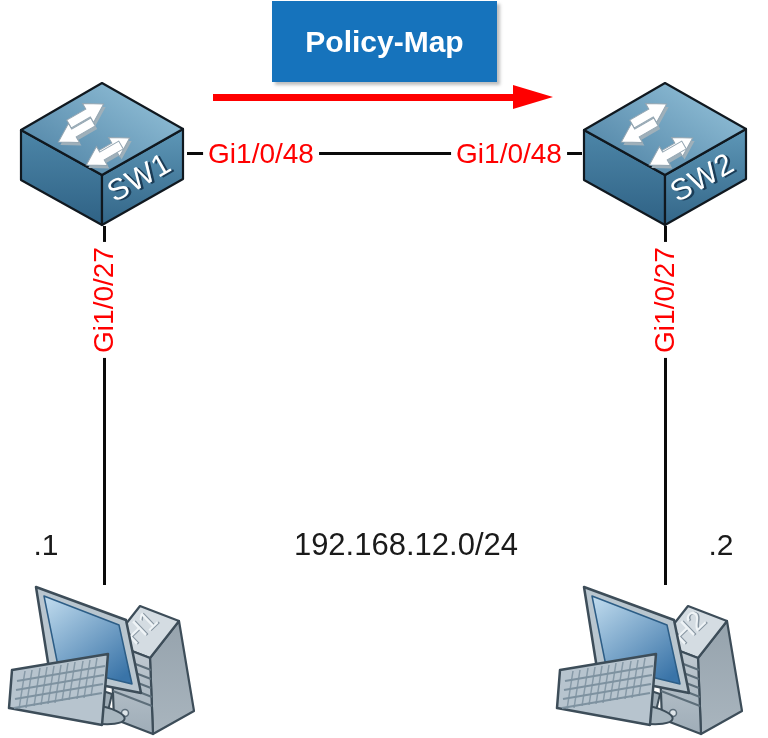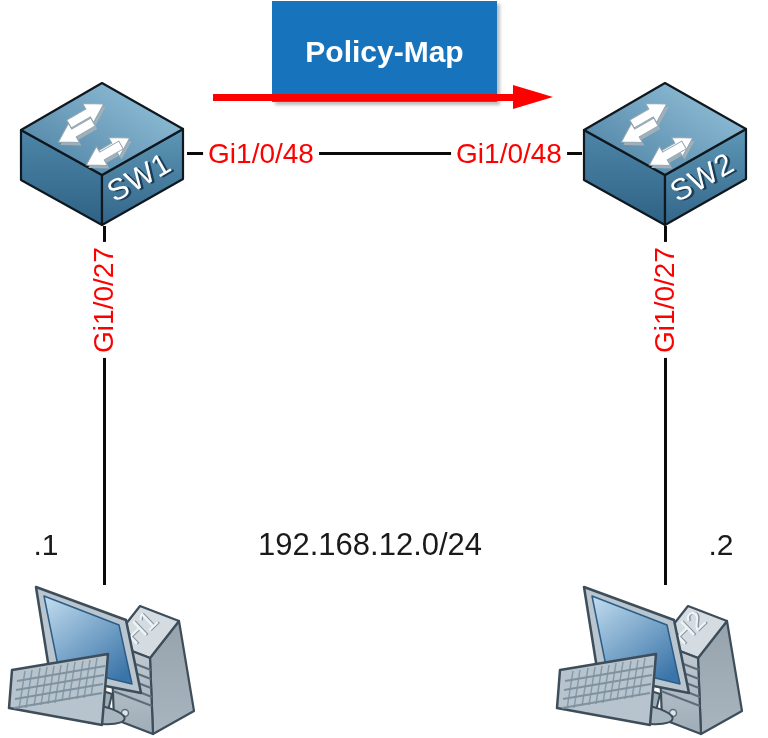--- a/index.html
+++ b/index.html
@@ -1,42 +1,42 @@
 <!DOCTYPE html>
 <html><head>
 <meta charset="utf-8">
 <style>
   html,body{margin:0;padding:0;background:#fff;}
   .canvas{
     position:relative;width:768px;height:738px;background:#fff;
     font-family:"Liberation Sans",sans-serif;overflow:hidden;
   }
   .policy-box{
-    position:absolute;left:272px;top:1px;width:225px;height:101px;
+    position:absolute;left:272px;top:1px;width:225px;height:81px;
     background:#1673BC;color:#fff;display:flex;align-items:center;justify-content:center;
     font-size:30px;font-weight:bold;box-shadow:3px 3px 3px rgba(110,110,110,.45);
   }
   .arrow-line{position:absolute;left:213px;top:94px;width:301px;height:7px;background:#FF0000;}
   .arrow-head{
     position:absolute;left:513px;top:85px;width:0;height:0;
     border-left:40px solid #FF0000;border-top:12.5px solid transparent;border-bottom:12.5px solid transparent;
   }
   .hline{position:absolute;left:187px;top:152px;width:395px;height:3px;background:#0a0a0a;}
   .vline{position:absolute;top:226px;width:3px;height:359px;background:#0a0a0a;}
   .vline.l{left:103px;}
   .vline.r{left:664px;}
   .iflabel{
     position:absolute;transform:translate(-50%,-50%);
     color:#FF0000;font-size:28px;line-height:30px;background:#fff;padding:1px 5px;white-space:nowrap;
   }
   .iflabel.rot{transform:translate(-50%,-50%) rotate(-90deg);}
   .addr{position:absolute;top:528px;width:44px;text-align:center;font-size:30px;color:#1a1a1a;}
   .addr.a1{left:24px;}
   .addr.a2{left:699px;}
-  .netlabel{position:absolute;left:258px;top:527px;width:260px;text-align:left;font-size:31px;color:#1a1a1a;}
+  .netlabel{position:absolute;left:258px;top:527px;width:260px;text-align:right;font-size:31px;color:#1a1a1a;}
   svg.node{position:absolute;overflow:visible;}
   .swlabel{font-family:"Liberation Sans",sans-serif;font-size:30px;fill:#fff;letter-spacing:1px;text-shadow:2px 2px 0 #1b3c56;}
   .hostlabel{font-family:"Liberation Sans",sans-serif;font-size:27px;fill:#eef3f6;text-shadow:1px 1px 0 rgba(70,90,105,.55);}
 </style>
 </head>
 <body>
 
 <div class="canvas">
 
   <svg width="0" height="0" style="position:absolute" aria-hidden="true">

